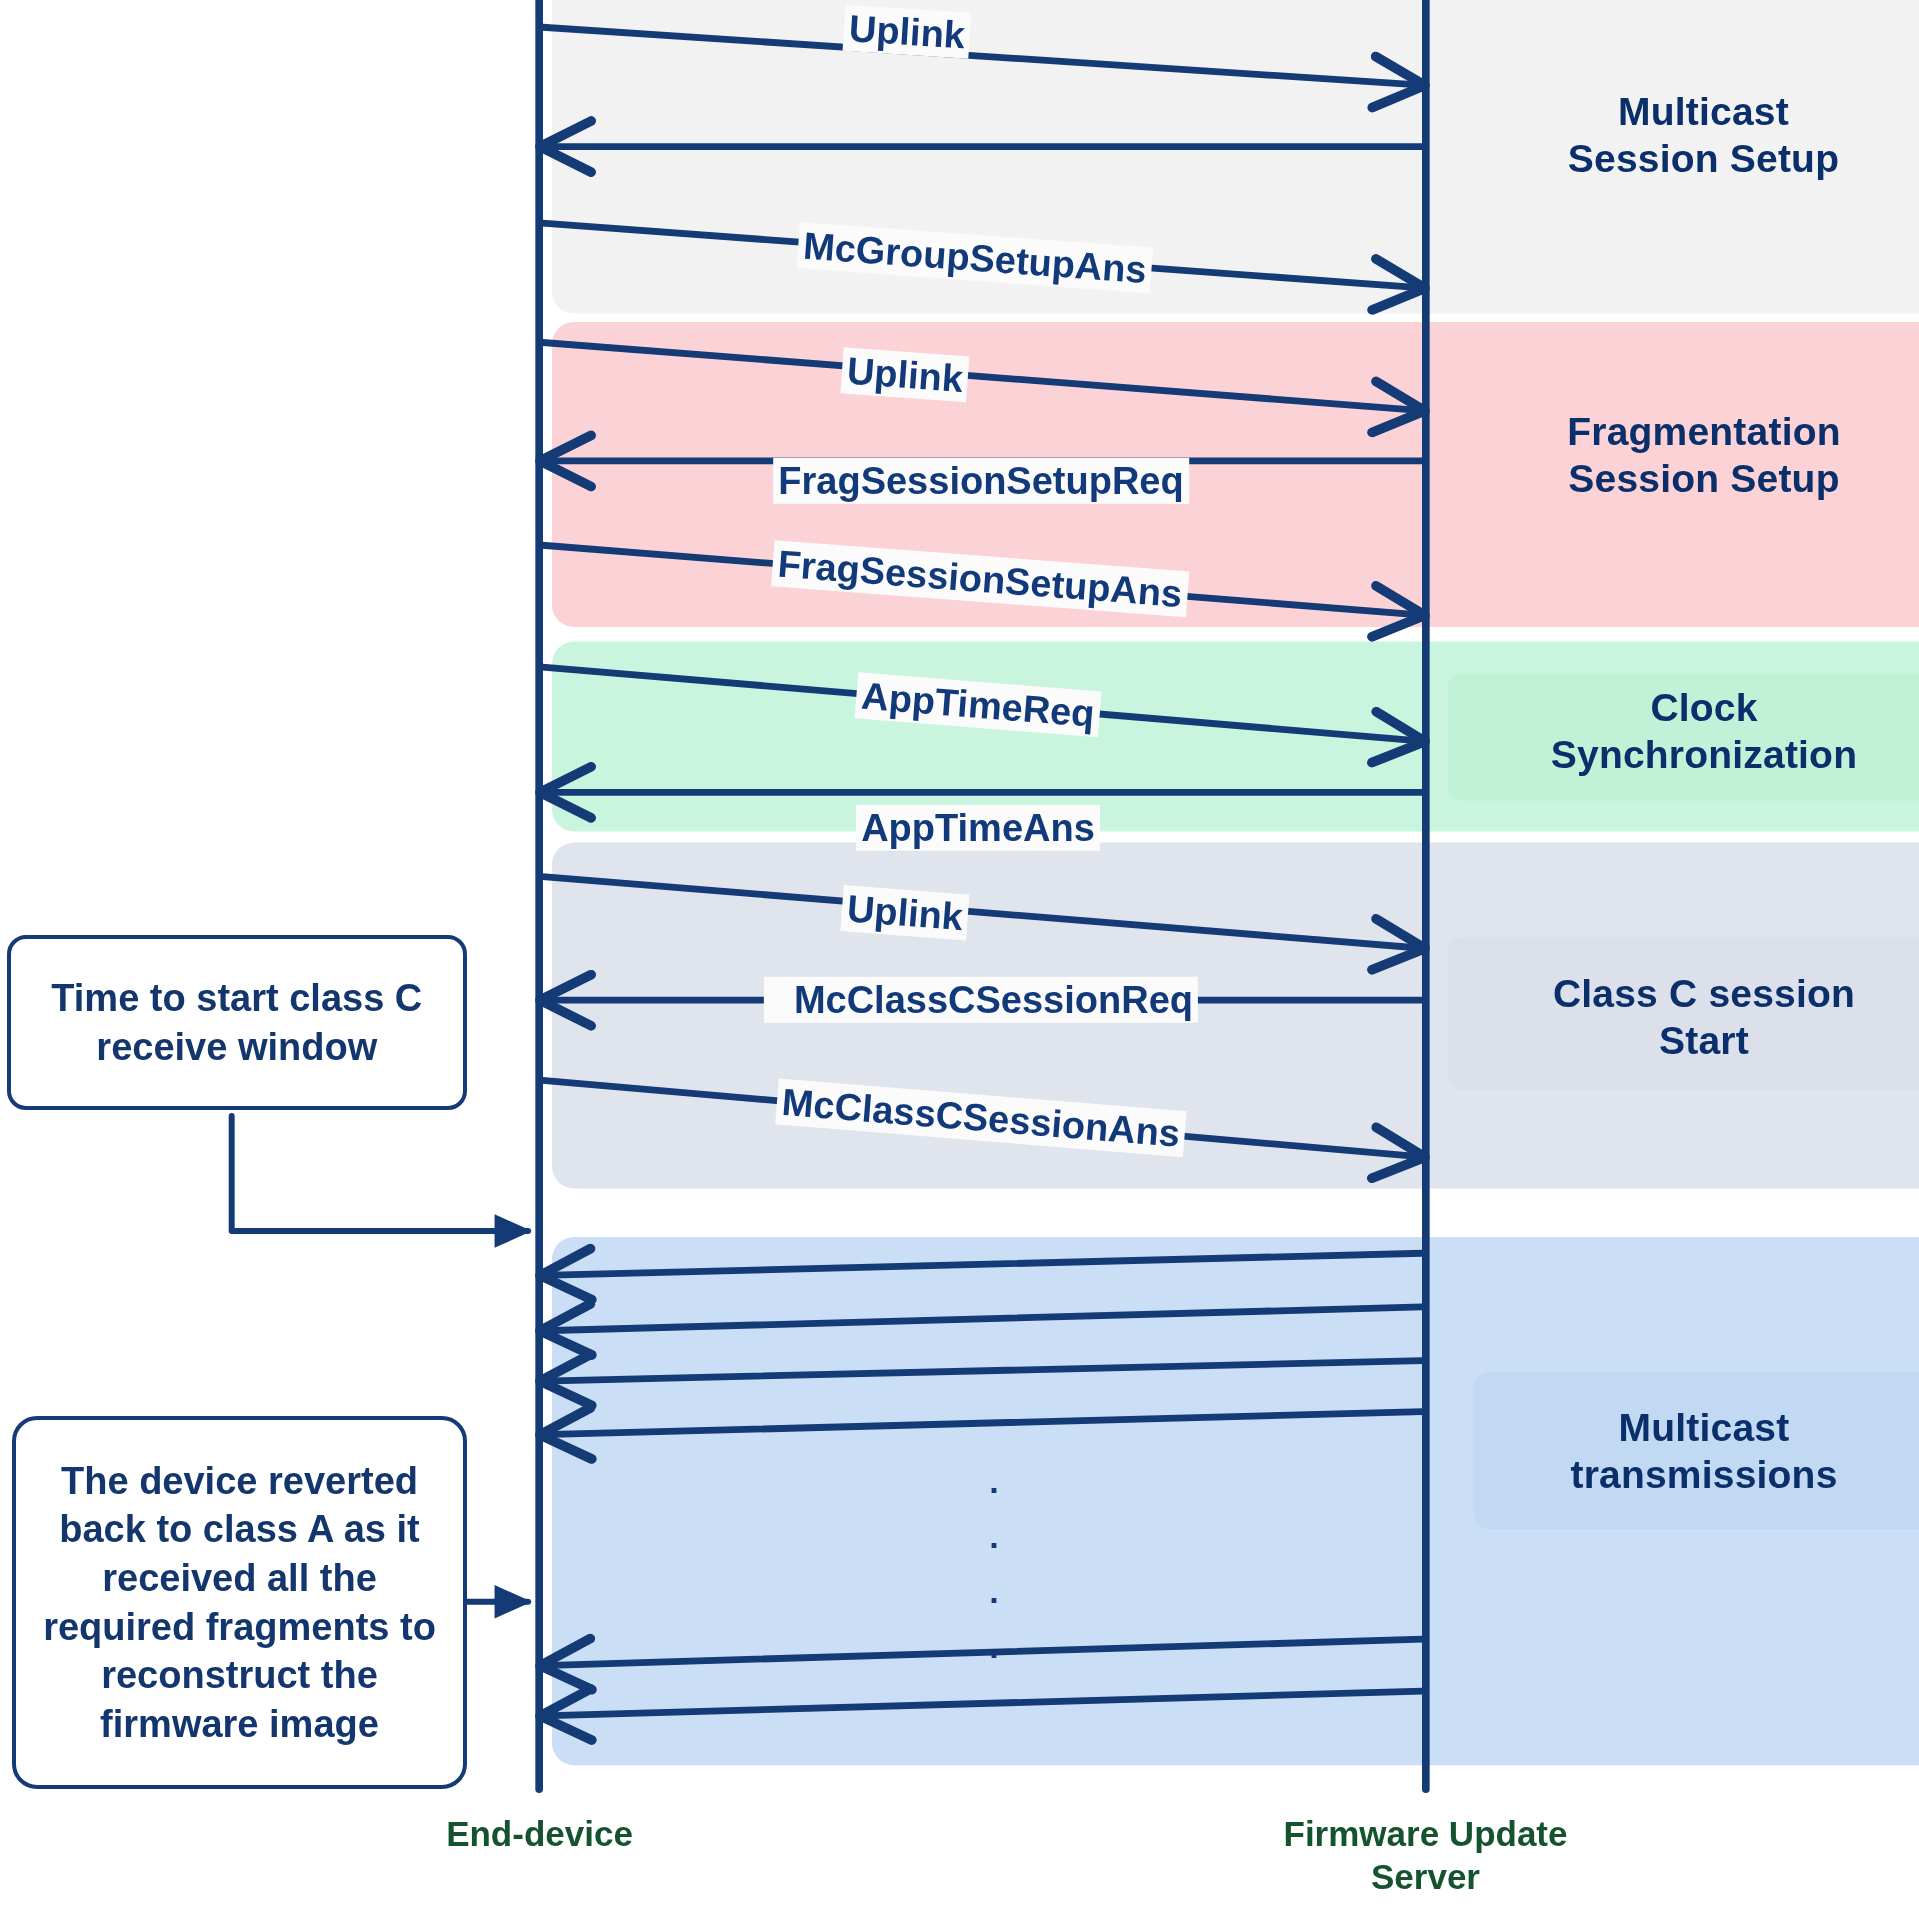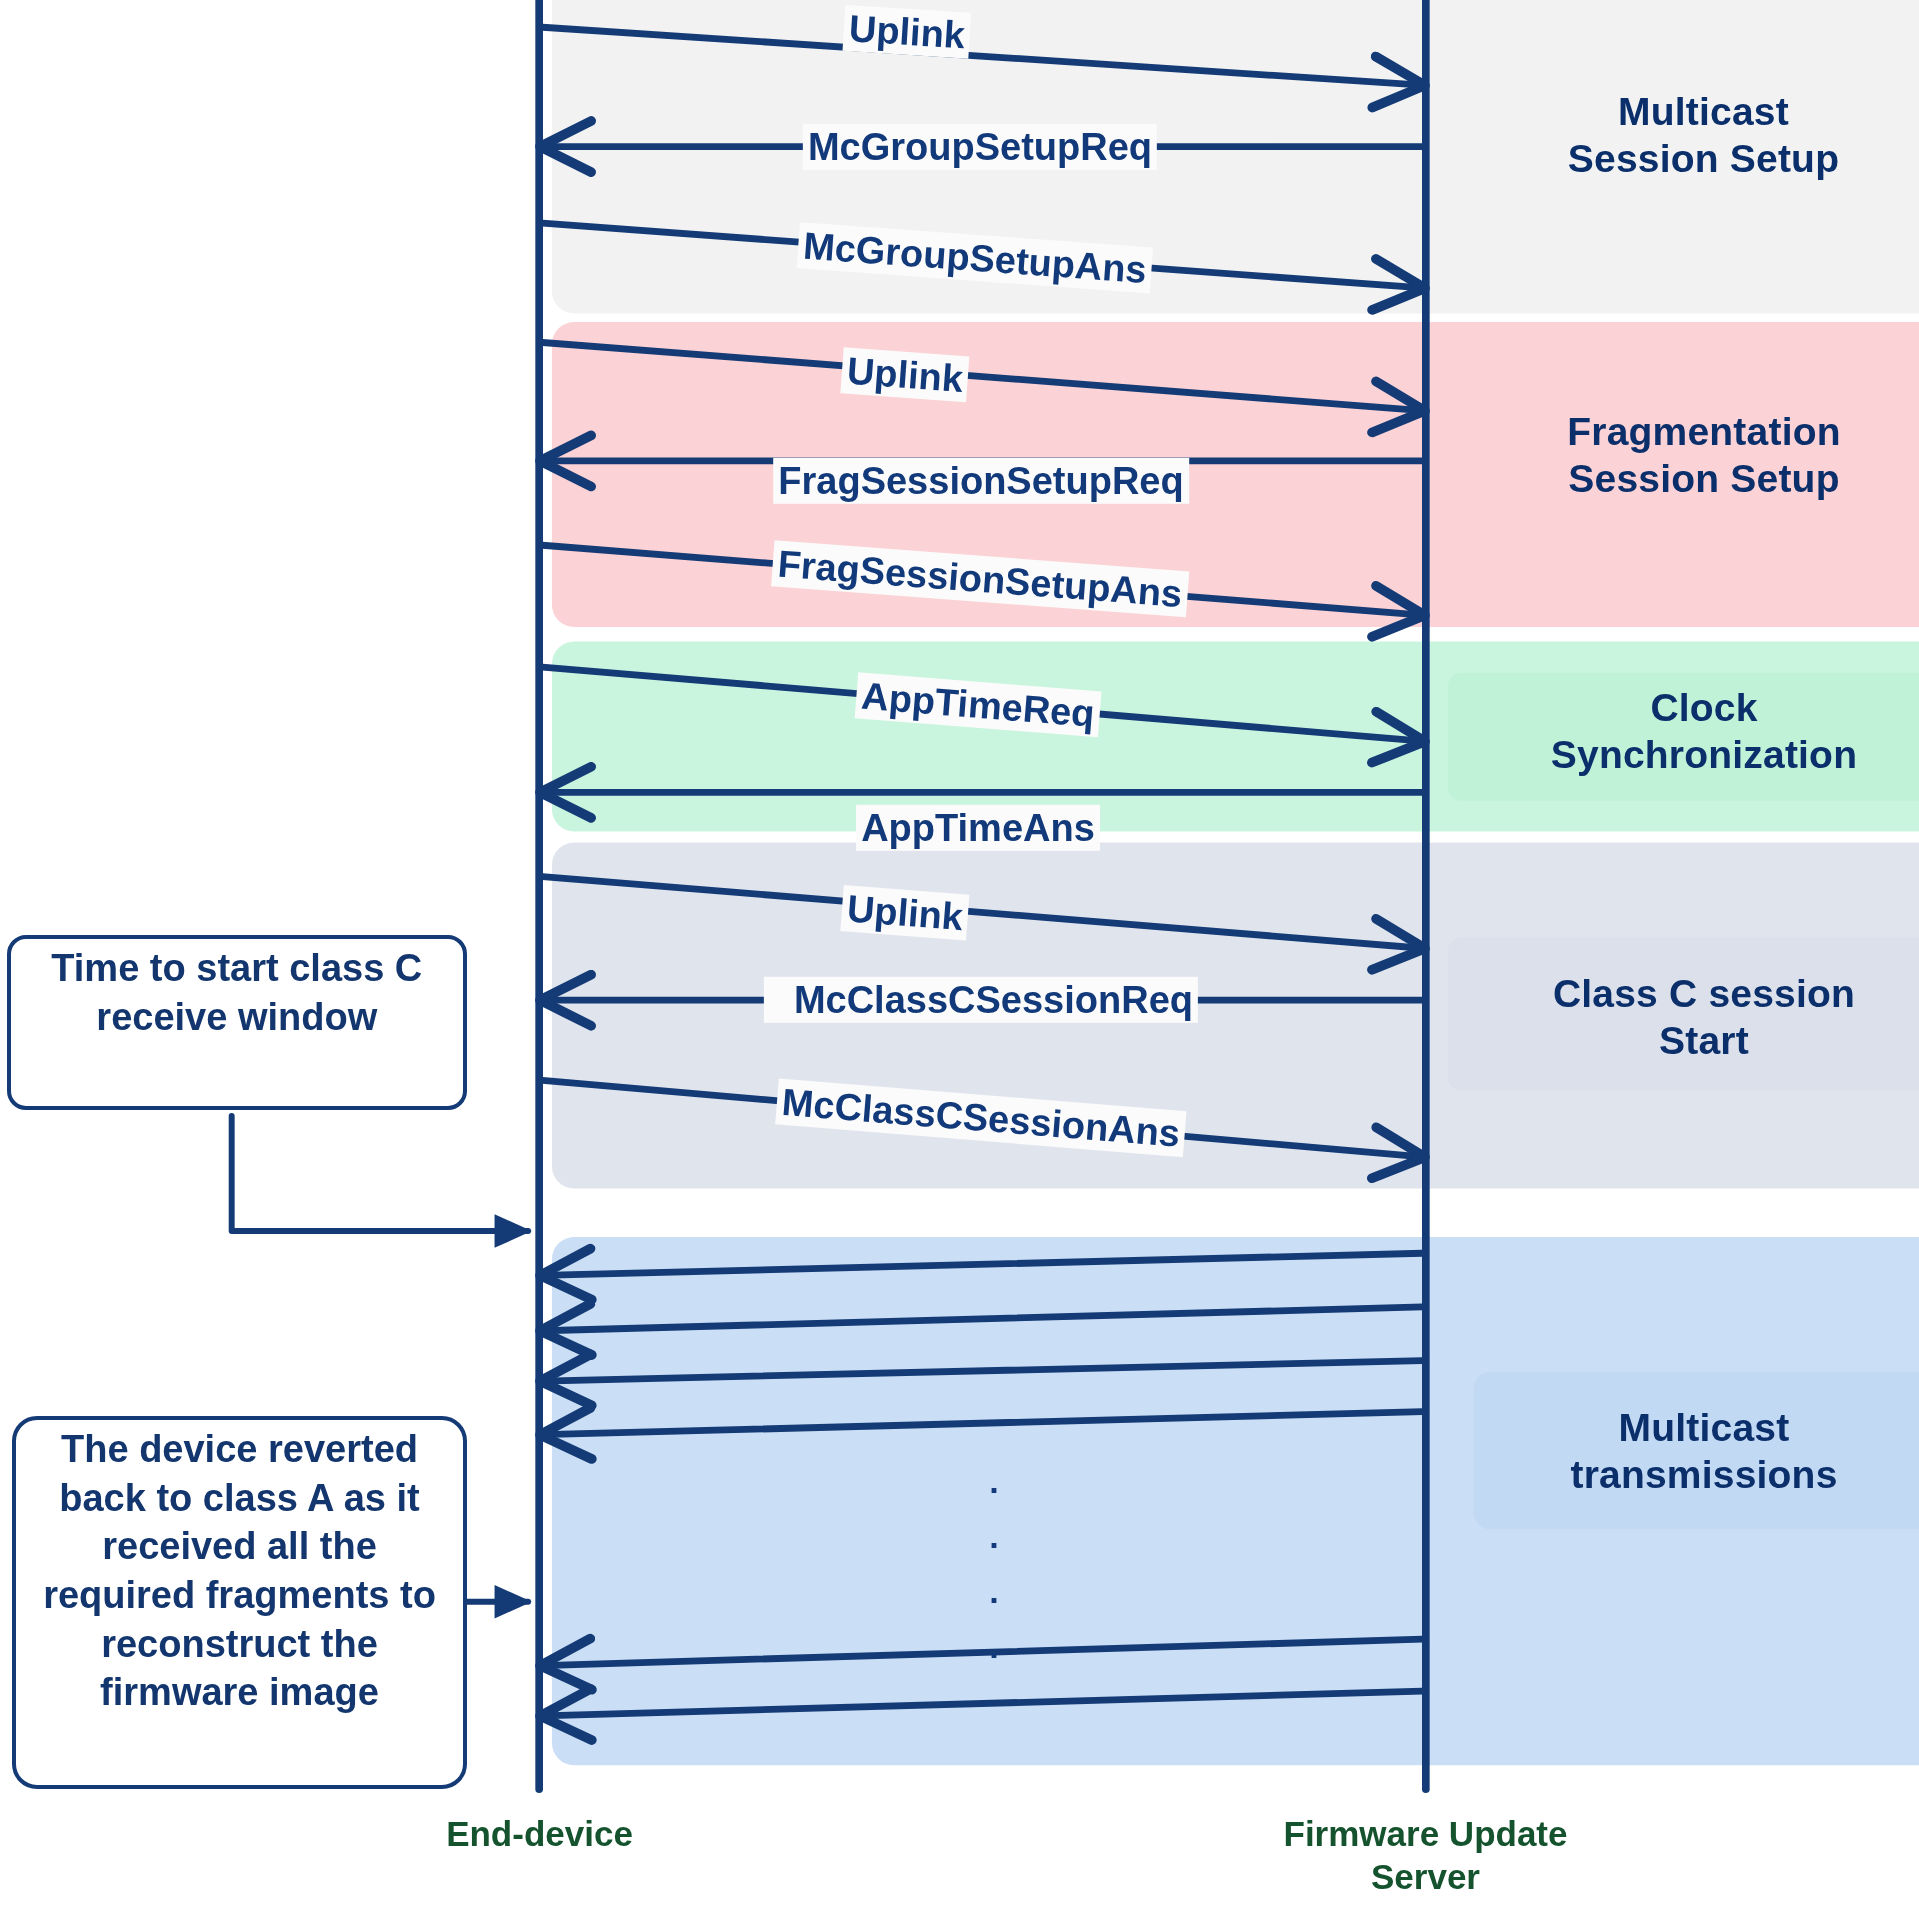--- a/index.html
+++ b/index.html
@@ -52,20 +52,21 @@
   .note {
     position: absolute;
     box-sizing: border-box;
     border: 4.3px solid #143b76;
     border-radius: 19px;
     background: #ffffff;
     color: #13366f;
     font-weight: bold;
     font-family: "Liberation Sans", sans-serif;
     display: flex;
+    align-items: center;
     justify-content: center;
     text-align: center;
     line-height: 1.28;
   }
   
   .lifeline-caption {
     position: absolute;
     color: #14532d;
     font-weight: bold;
     font-size: 35px;
@@ -138,21 +139,20 @@
     </g>
 
     <g stroke="#143b76" stroke-width="7" fill="none" stroke-linecap="round" stroke-linejoin="round">
       <polyline points="272,1310 272,1445 620,1445" marker-end="url(#solidhead)"></polyline>
       <polyline points="547,1880 620,1880" marker-end="url(#solidhead)"></polyline>
     </g>
   </svg>
 
   <div class="msg-label" style="left:907px; top:32px; transform:translate(-50%,-50%) rotate(3.6deg);">Uplink</div>
 
-  <div class="msg-label" style="left:980px; top:147px; transform:translate(-50%,-50%);">McGroupSetupReq</div>
 
   <div class="msg-label" style="left:975px; top:258px; transform:translate(-50%,-50%) rotate(4.1deg);">McGroupSetupAns</div>
 
   <div class="msg-label" style="left:905px; top:375px; transform:translate(-50%,-50%) rotate(4.2deg);">Uplink</div>
 
   <div class="msg-label" style="left:981px; top:461px; transform:translate(-50%,-50%);margin-top:20px;">FragSessionSetupReq</div>
 
   <div class="msg-label" style="left:980px; top:579px; transform:translate(-50%,-50%) rotate(4.3deg);">FragSessionSetupAns</div>
 
   <div class="msg-label" style="left:978px; top:705px; transform:translate(-50%,-50%) rotate(4.5deg);">AppTimeReq</div>

